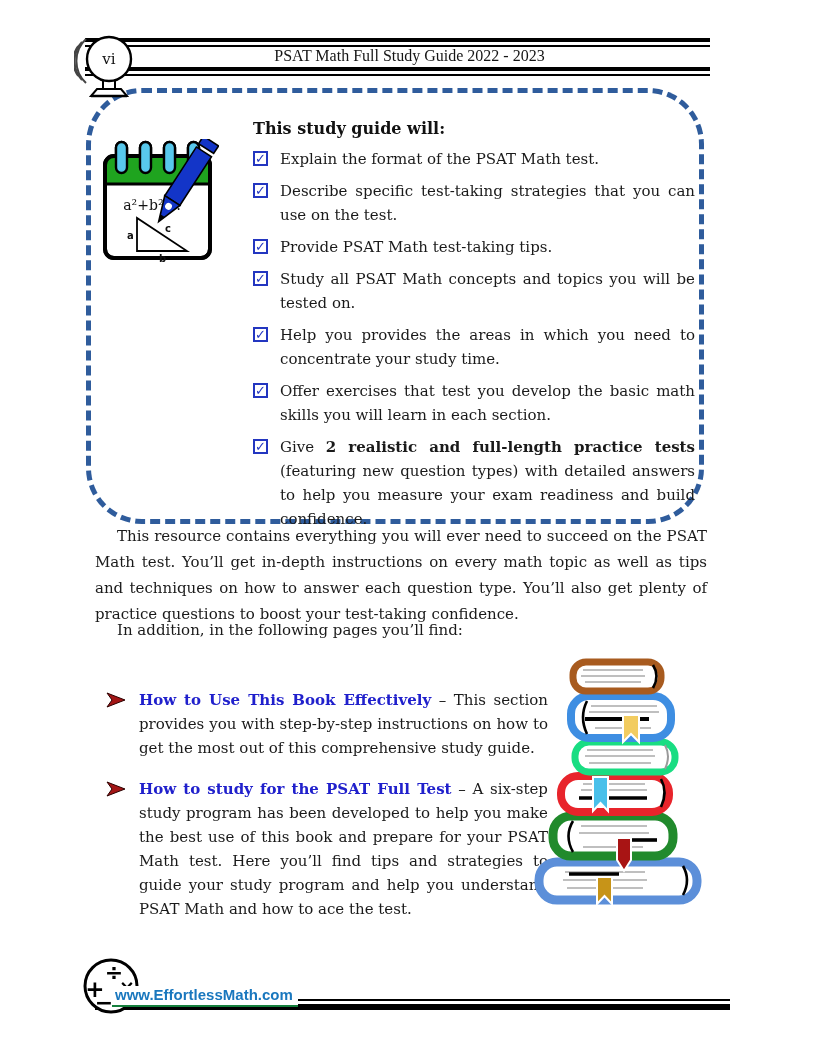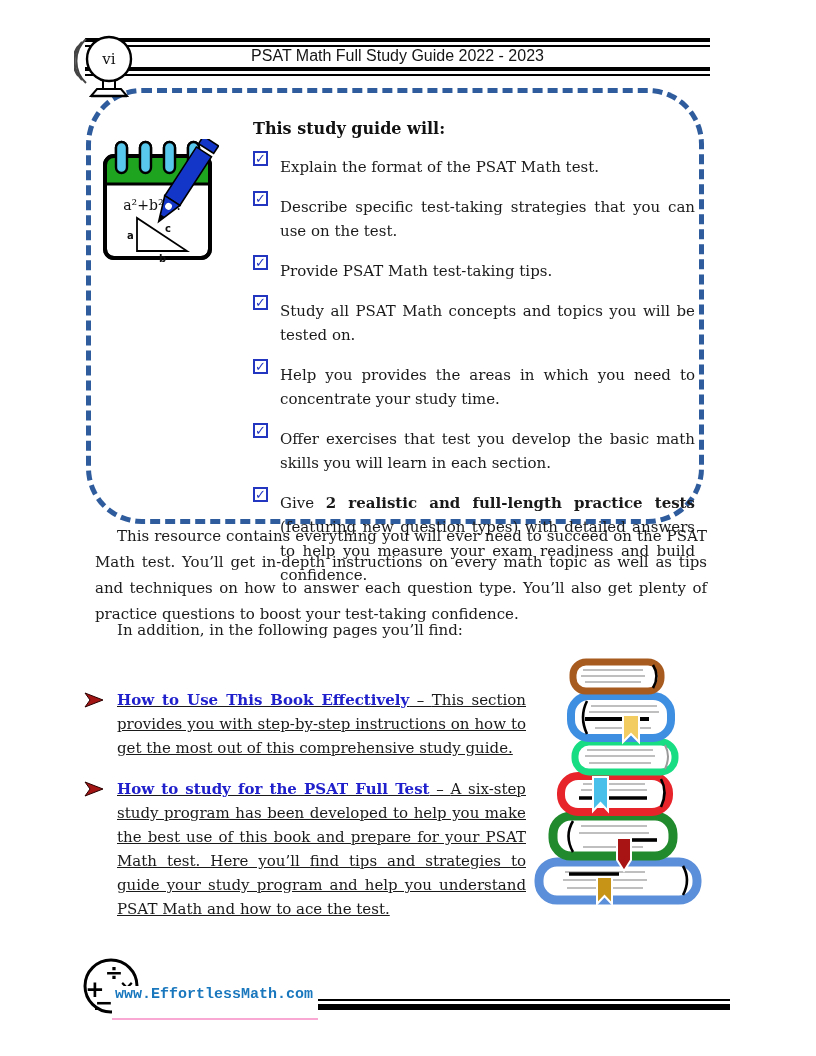--- a/index.html
+++ b/index.html
@@ -10,66 +10,66 @@
   }
 
   
   .header { position:absolute; left:85px; top:38px; width:625px; height:40px; }
   .rule { position:absolute; left:0; width:100%; background:#000; }
   .r1 { top:0; height:4px; }
   .r2 { top:7px; height:2px; }
   .r3 { top:29px; height:4px; }
   .r4 { top:36px; height:2px; }
   .header-title {
-    position:absolute; top:9px; left:0; width:100%; text-align:center;
-    font-family:Liberation Sans, sans-serif; font-size:16px; font-weight:500; color:#151515;
+    position:absolute; top:9px; left:12px; width:100%; text-align:center;
+    font-family:Liberation Serif, serif; font-size:16px; font-weight:500; color:#151515;
   }
   .globe { position:absolute; left:74px; top:30px; z-index:5; }
 
   
   .guide-box {
     position:absolute; left:86px; top:88px; width:618px; height:436px;
     border:5px dashed #2F5C9C; border-radius:56px;
   }
   .notepad { position:absolute; left:8px; top:46px; }
   .guide-col { position:absolute; left:162px; top:26px; width:442px; }
   .guide-heading { font-size:16px; font-weight:bold; color:#111; margin-bottom:9px; }
   .check-item { display:flex; margin-top:8px; }
   .checkbox {
     flex:0 0 15px; width:15px; height:15px; margin-top:4px; margin-right:12px;
     border:2px solid #2336C0; background:#fff; color:#2336C0;
     font-family:"DejaVu Sans", sans-serif; font-size:13px; font-weight:bold;
     line-height:11px; text-align:center;
   }
-  .check-text { flex:1; font-size:15px; line-height:24px; text-align:justify;margin-top:8px; }
+  .check-text { flex:1; font-size:15px; line-height:24px; text-align:justify; }
   .check-text b { font-weight:bold; }
 
   
   .intro {
     position:absolute; left:95px; top:523px; width:612px;
     font-size:15px; line-height:26px; text-align:justify; text-indent:22px;
   }
   .addition { position:absolute; left:95px; top:621px; width:612px; font-size:15px; text-indent:22px; }
-  .bullets { position:absolute; left:84px; top:688px; width:442px;text-decoration:underline; }
+  .bullets { position:absolute; left:106px; top:688px; width:442px; }
   .bullet { display:flex; margin-bottom:17px; }
   .bullet-arrow { flex:0 0 20px; margin-right:13px; margin-top:4px; }
   .bullet-text { flex:1; font-size:15px; line-height:24px; text-align:justify; }
   .bullet-title { color:#2020CC; font-weight:bold; }
 
   .books { position:absolute; left:527px; top:650px; }
 
   
   .f-thin  { position:absolute; left:95px; top:999px;  width:635px; height:2px; background:#000; }
   .f-thick { position:absolute; left:95px; top:1004px; width:635px; height:6px; background:#000; }
   .footer-logo { position:absolute; left:80px; top:955px; z-index:6; }
   .footer-link {
     position:absolute; left:112px; top:986px; z-index:7;
-    font-family:Liberation Mono, monospace; font-size:15px; font-weight:bold;
-    color:#1977BE; text-decoration:none; border-bottom:2px solid #f9a8d4;
-    background:#fff; padding:0 5px 15px 3px;
+    font-family:Liberation Sans, sans-serif; font-size:15px; font-weight:bold;
+    color:#1977BE; text-decoration:none; border-bottom:2px solid #15803d;
+    background:#fff; padding:0 5px 2px 3px;
   }
 </style>
 </head>
 <body>
 
 <div class="page">
 
   <div class="header">
     <div class="rule r1"></div>
     <div class="rule r2"></div>

